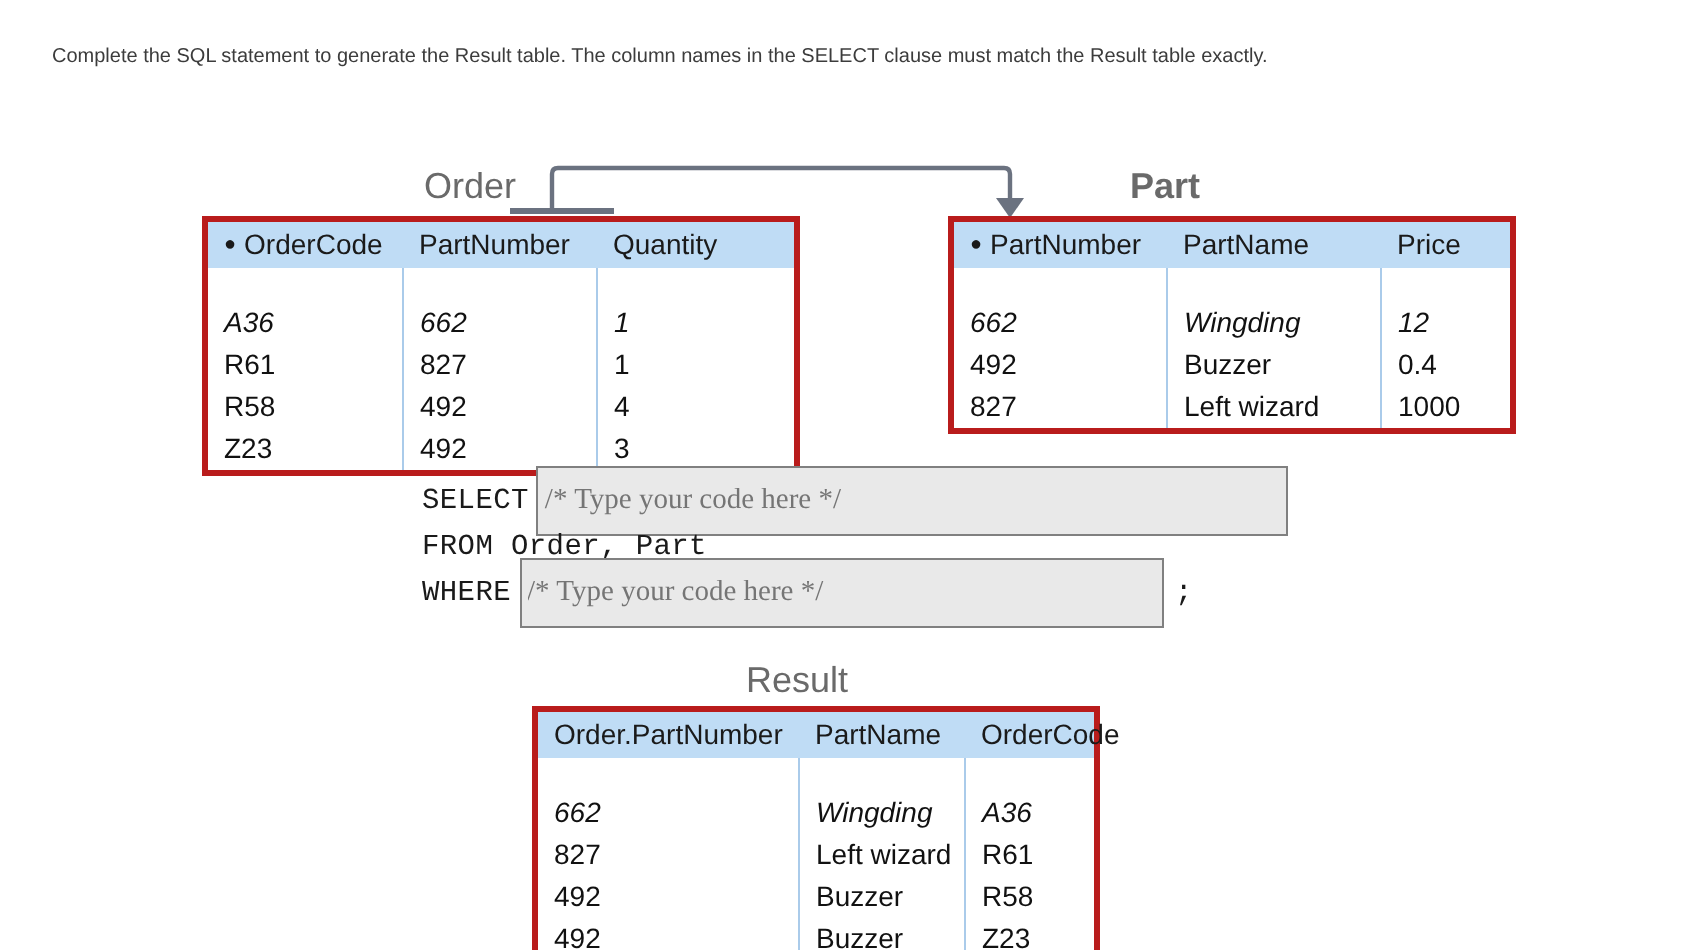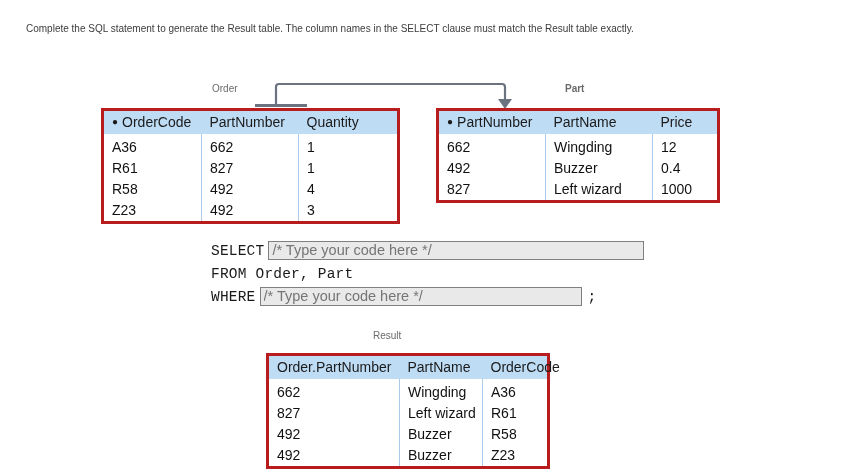--- a/index.html
+++ b/index.html
@@ -49,28 +49,28 @@
     padding: 1px 0 1px 8px;
     border-left: 1px solid #aacbea;
     border-top: none;
     border-bottom: none;
     color: #111111;
     white-space: nowrap;
     height: 19px;
     line-height: 19px;
   }
   .dtable td:first-child { border-left: none; }
-  .dtable tbody tr:first-child td { padding-top: 4px; }
+  .dtable tbody tr:first-child td { padding-top: 18px; font-style: italic; }
 
   .key-dot { font-size: 10px; vertical-align: 2px; margin-right: 4px; }
 
   
   .tcaption {
     position: absolute;
-    font-size: 10px;
+    font-size: 18px;
     color: #6a6a6a;
     white-space: nowrap;
   }
 
   
   .relarrow {
     position: absolute;
     left: 250px;
     top: 78px;
     width: 290px;
@@ -91,23 +91,23 @@
     display: flex;
     align-items: center;
     height: 23px;
     white-space: pre;
   }
   .kw { letter-spacing: 0.2px; }
   .codeinput {
     border: 1px solid #808080;
     background: #e9e9e9;
     color: #8e8e8e;
-    font-family: Liberation Sans, sans-serif;
+    font-family: Liberation Serif, serif;
     font-size: 14.5px;
-    height: 19px;
+    height: 35px;
     line-height: 19px;
     padding: 0 3px;
     margin-left: 4px;
     box-sizing: border-box;
     outline: none;
   }
   .codeinput.sel { width: 376px; }
   .codeinput.whr { width: 322px; }
   .semi { margin-left: 6px; }
 </style>
@@ -159,21 +159,21 @@
         <td>4</td>
       </tr>
       <tr>
         <td>Z23</td>
         <td>492</td>
         <td>3</td>
       </tr>
     </tbody>
 </table>
 
-<table class="dtable" id="part-table" style="left:436px; top:108px; width:281px;">
+<table class="dtable" id="part-table" style="left:474px; top:108px; width:281px;">
   <colgroup>
       <col style="width:108px">
       <col style="width:107px">
       <col style="width:66px">
     </colgroup>
   <thead>
     <tr>
       <th><span class="key-dot">●</span><span>PartNumber</span></th>
       <th>PartName</th>
       <th>Price</th>

